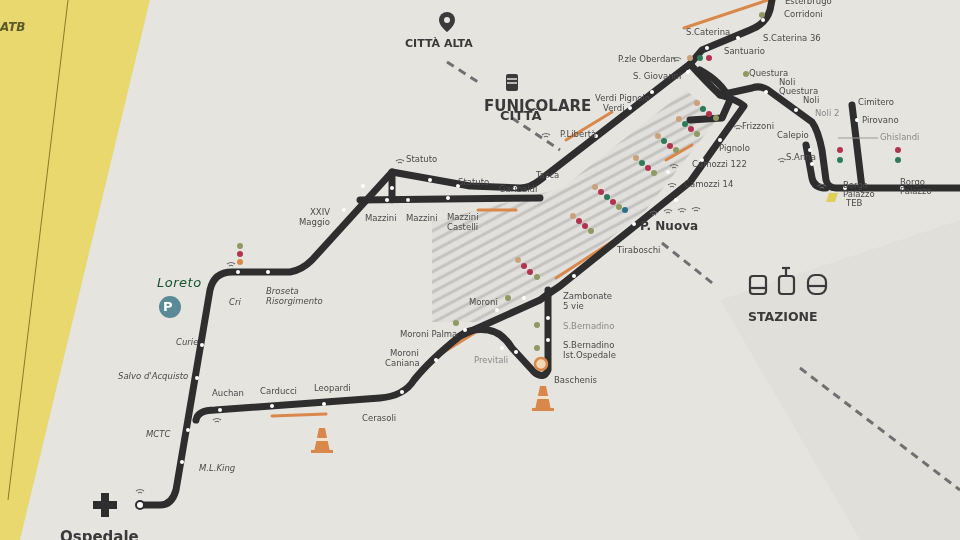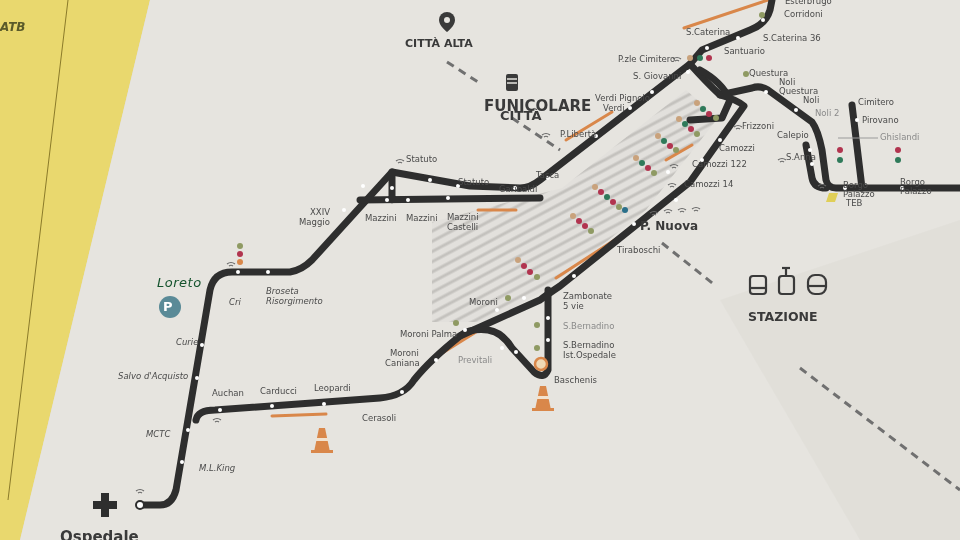--- a/index.html
+++ b/index.html
@@ -258,32 +258,32 @@
 <div class="big" style="left:640px;top:219px;font-size:12px;">P. Nuova</div>
 <div class="loreto" style="left:157px;top:275px;">Loreto</div>
 <div class="big" style="left:163px;top:299px;font-size:13px;color:#fff;">P</div>
 <div class="big" style="left:60px;top:528px;font-size:15px;">Ospedale</div>
 
 <div class="lbl" style="left:785px;top:-3px;">Esterbrugo</div>
 <div class="lbl" style="left:784px;top:10px;">Corridoni</div>
 <div class="lbl" style="left:686px;top:28px;">S.Caterina</div>
 <div class="lbl" style="left:763px;top:34px;">S.Caterina 36</div>
 <div class="lbl" style="left:724px;top:47px;">Santuario</div>
-<div class="lbl" style="left:618px;top:55px;">P.zle Cimitero</div>
+<div class="lbl" style="left:618px;top:55px;">P.zle Oberdan</div>
 <div class="lbl" style="left:633px;top:72px;">S. Giovanni</div>
 <div class="lbl" style="left:749px;top:69px;">Questura</div>
 <div class="lbl" style="left:779px;top:78px;">Noli</div>
 <div class="lbl" style="left:779px;top:87px;">Questura</div>
 <div class="lbl" style="left:803px;top:96px;">Noli</div>
 <div class="lbl grey" style="left:815px;top:109px;">Noli 2</div>
 <div class="lbl" style="left:595px;top:94px;">Verdi Pignolo</div>
 <div class="lbl" style="left:603px;top:104px;">Verdi</div>
 <div class="lbl" style="left:560px;top:130px;">P.Libertà</div>
 <div class="lbl" style="left:742px;top:122px;">Frizzoni</div>
-<div class="lbl" style="left:719px;top:144px;">Camozzi</div>
+<div class="lbl" style="left:719px;top:144px;">Pignolo</div>
 <div class="lbl" style="left:692px;top:160px;">Camozzi 122</div>
 <div class="lbl" style="left:684px;top:180px;">Camozzi 14</div>
 <div class="lbl" style="left:777px;top:131px;">Calepio</div>
 <div class="lbl" style="left:786px;top:153px;">S.Anna</div>
 <div class="lbl" style="left:858px;top:98px;">Cimitero</div>
 <div class="lbl" style="left:862px;top:116px;">Pirovano</div>
 <div class="lbl grey" style="left:880px;top:133px;">Ghislandi</div>
 <div class="lbl" style="left:843px;top:181px;">Borgo</div>
 <div class="lbl" style="left:843px;top:190px;">Palazzo</div>
 <div class="lbl" style="left:846px;top:199px;">TEB</div>
@@ -310,21 +310,21 @@
 <div class="lbl it" style="left:146px;top:430px;">MCTC</div>
 <div class="lbl it" style="left:199px;top:464px;">M.L.King</div>
 <div class="lbl" style="left:212px;top:389px;">Auchan</div>
 <div class="lbl" style="left:260px;top:387px;">Carducci</div>
 <div class="lbl" style="left:314px;top:384px;">Leopardi</div>
 <div class="lbl" style="left:362px;top:414px;">Cerasoli</div>
 <div class="lbl" style="left:469px;top:298px;">Moroni</div>
 <div class="lbl" style="left:400px;top:330px;">Moroni Palma</div>
 <div class="lbl" style="left:390px;top:349px;">Moroni</div>
 <div class="lbl" style="left:385px;top:359px;">Caniana</div>
-<div class="lbl grey" style="left:458px;top:356px;">Previtali</div>
+<div class="lbl grey" style="left:474px;top:356px;">Previtali</div>
 <div class="lbl" style="left:563px;top:292px;">Zambonate</div>
 <div class="lbl" style="left:563px;top:302px;">5 vie</div>
 <div class="lbl grey" style="left:563px;top:322px;">S.Bernadino</div>
 <div class="lbl" style="left:563px;top:341px;">S.Bernadino</div>
 <div class="lbl" style="left:563px;top:351px;">Ist.Ospedale</div>
 <div class="lbl" style="left:554px;top:376px;">Baschenis</div>
 
 </div>
 
 </body></html>

